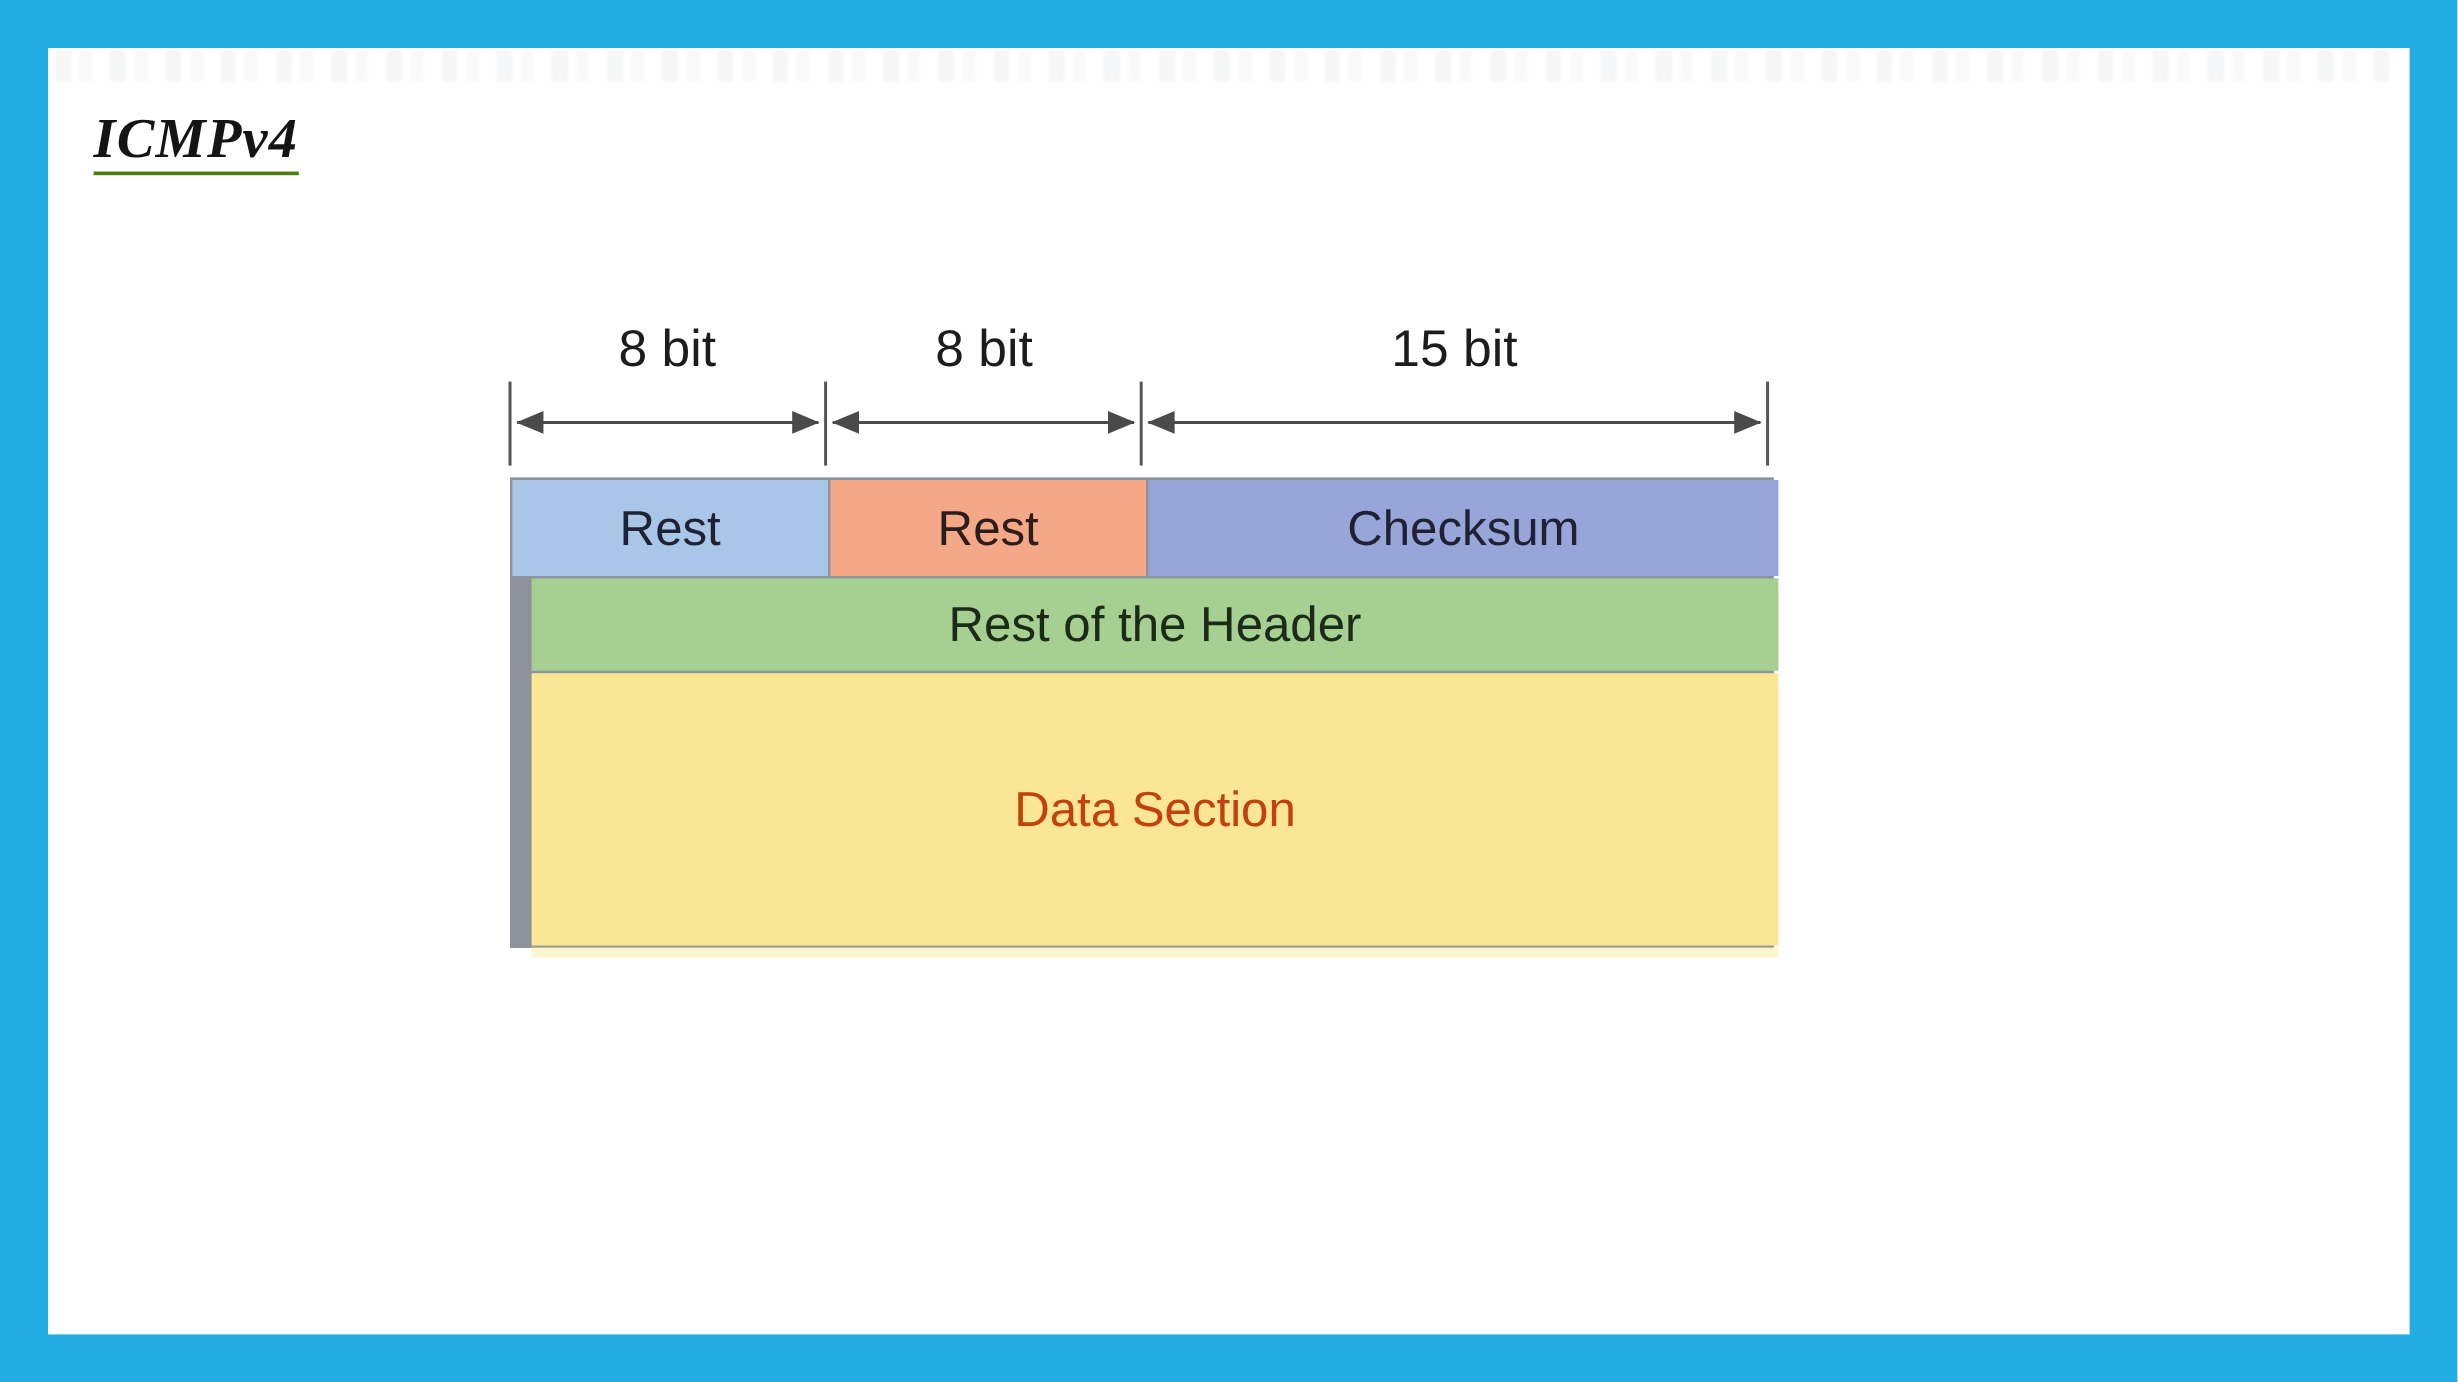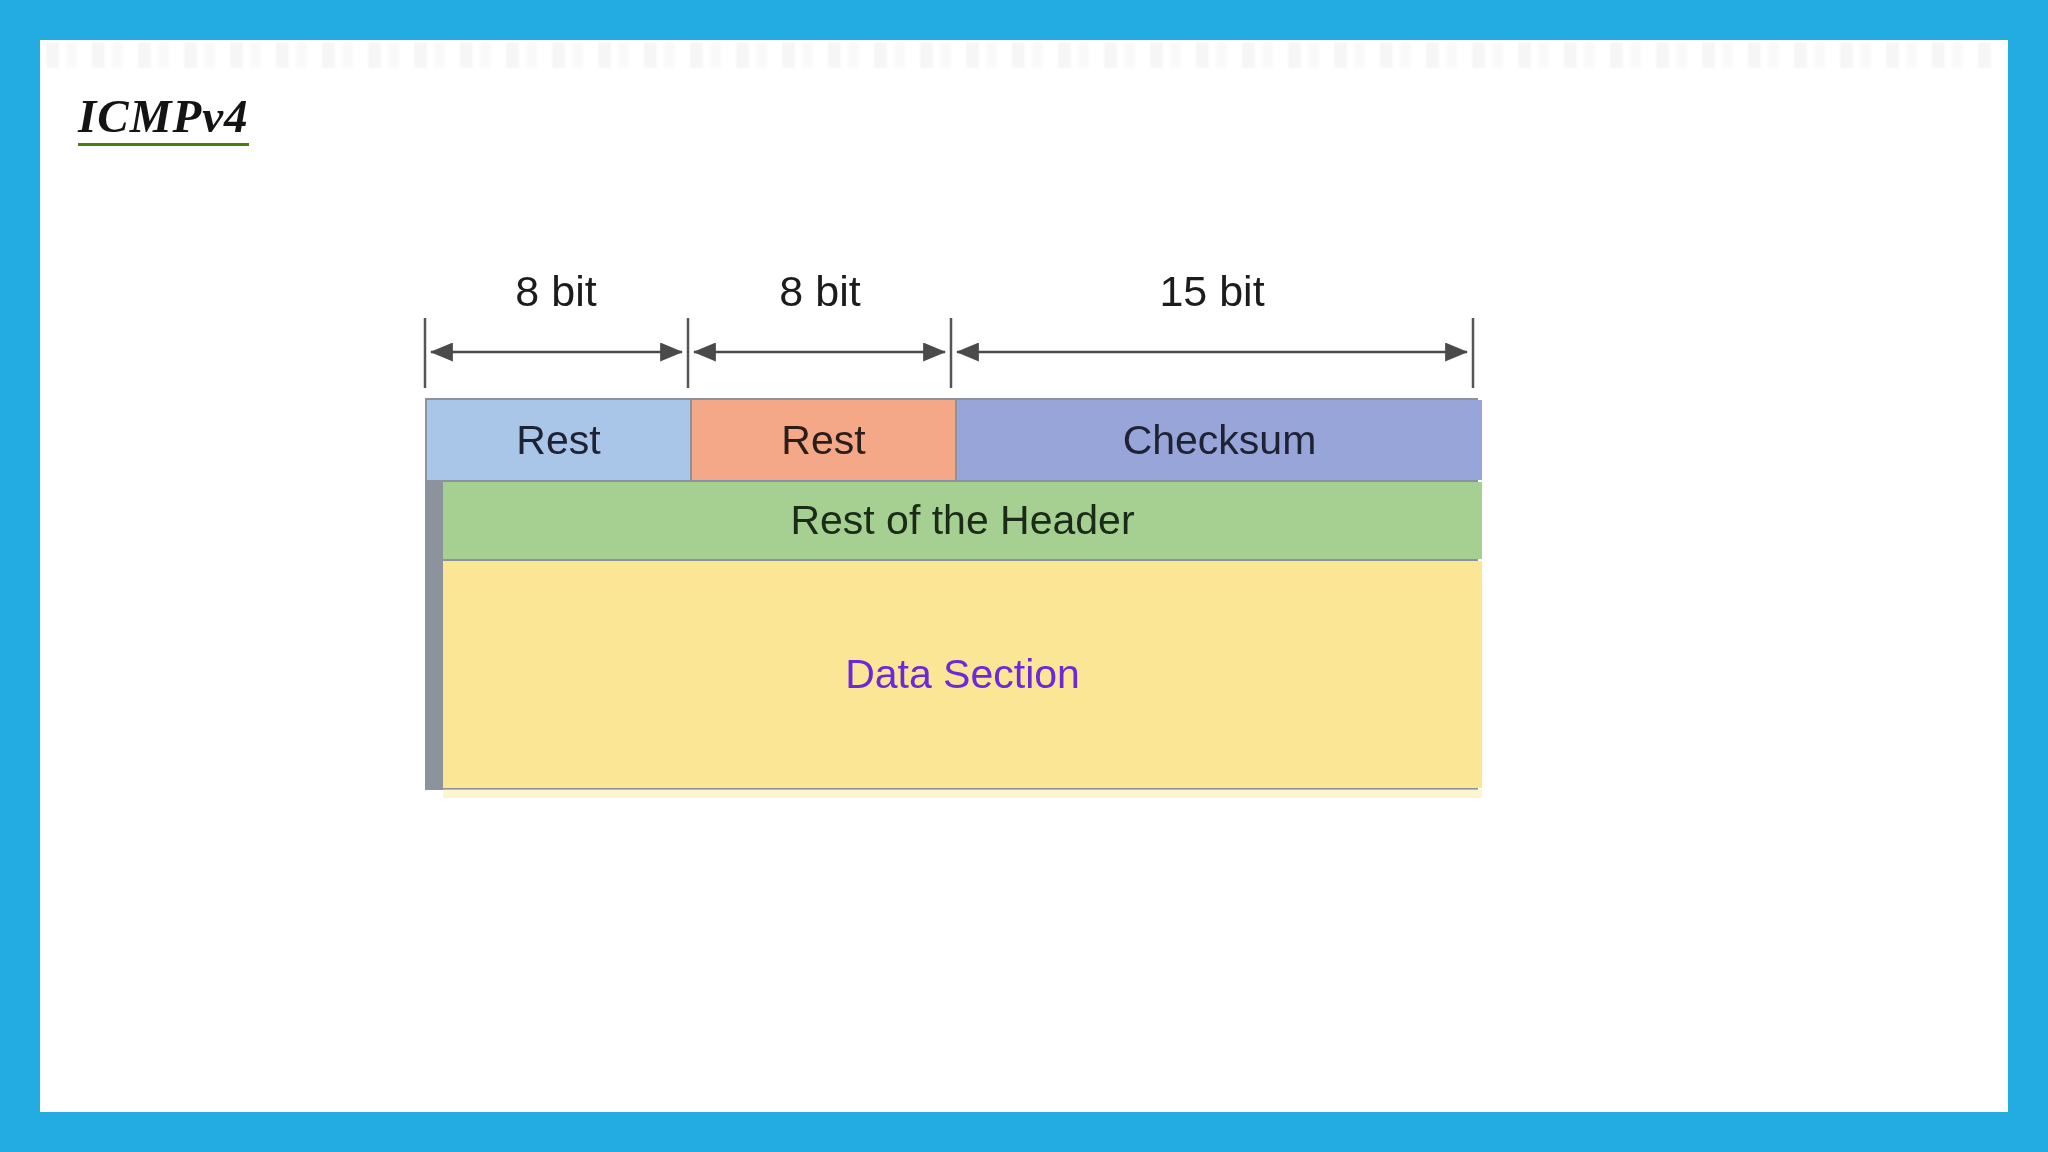--- a/index.html
+++ b/index.html
@@ -129,17 +129,17 @@
       </g>
     </svg>
 
     <div class="ptable">
       <div class="cell" style="background-color: rgb(169, 198, 232); color: rgb(30, 34, 51);">Rest</div>
       <div class="cell" style="background-color: rgb(244, 168, 136); color: rgb(43, 29, 26);">Rest</div>
       <div class="cell" style="background-color: rgb(152, 165, 216); color: rgb(30, 34, 51); text-align: center;">Checksum</div>
 
       <div class="cell span-all" style="background-color: rgb(166, 207, 146); color: rgb(28, 42, 24);">Rest of the Header</div>
 
-      <div class="cell span-all data-row" style="background-color: rgb(250, 230, 149); color: #6d28d9;">Data Section</div>
+      <div class="cell span-all data-row" style="background-color: rgb(250, 230, 149); color: #c2410c;">Data Section</div>
     </div>
 
   </div>
 </div>
 
 </body></html>

